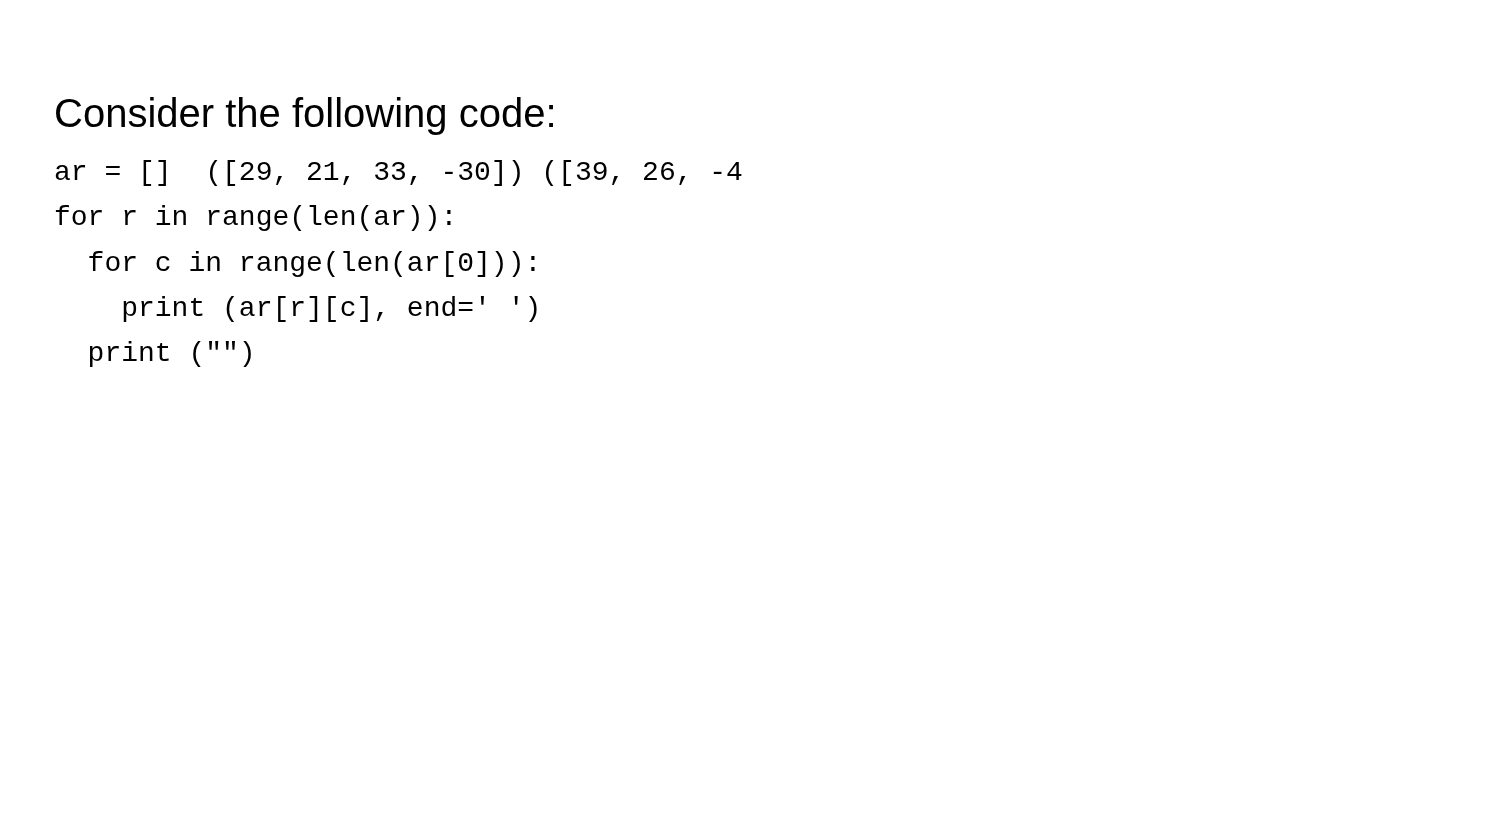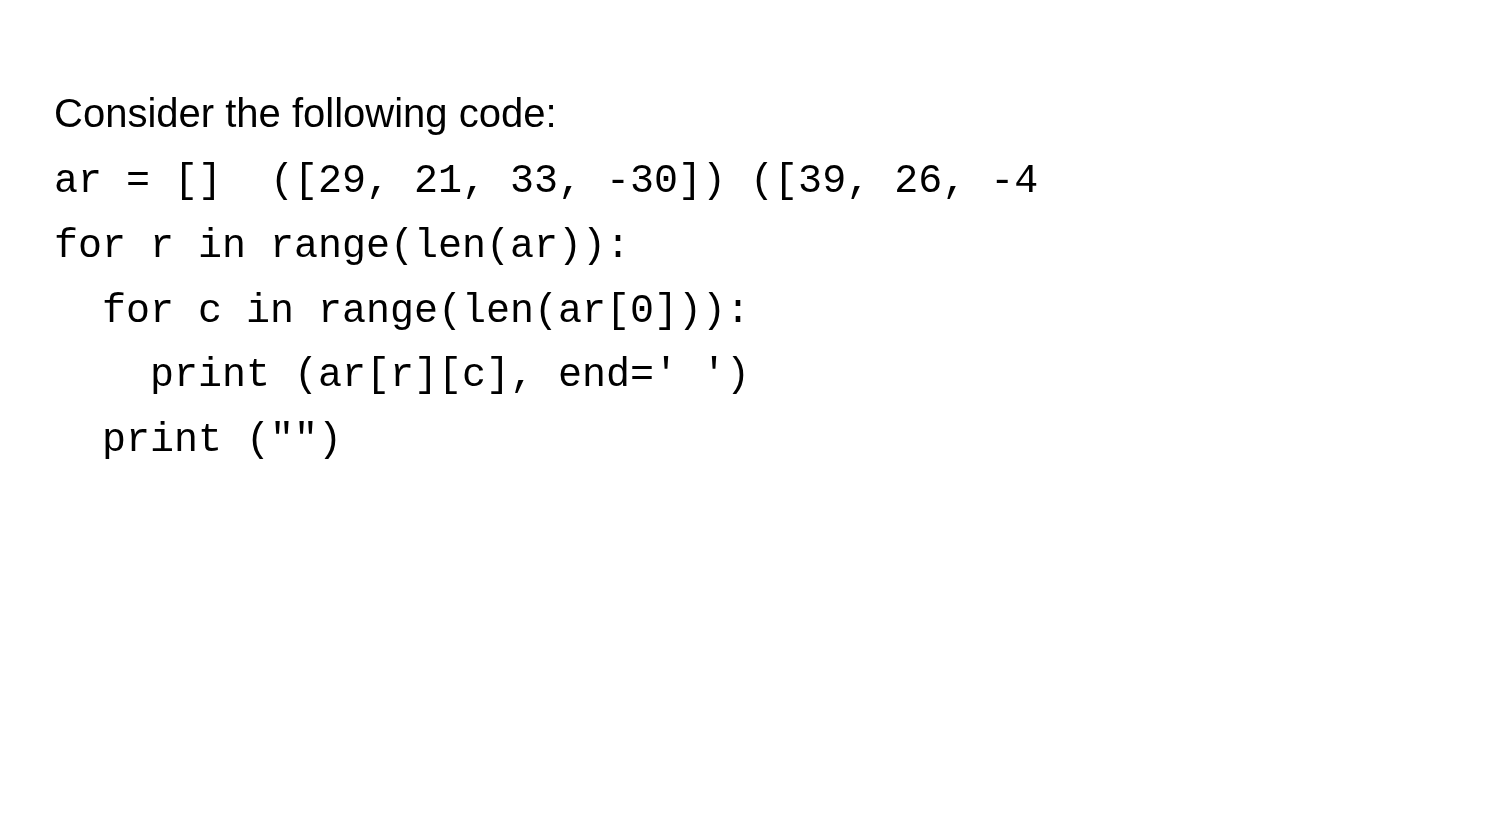--- a/index.html
+++ b/index.html
@@ -22,21 +22,21 @@
     .prose {
       font-family: -apple-system, "Helvetica Neue", Helvetica, Arial, sans-serif;
       font-size: 40px;
       color: #000000;
       line-height: 1.55;
       font-weight: 400;
       letter-spacing: 0px;
     }
     .code {
       font-family: "Courier New", Courier, monospace;
-      font-size: 40px;
+      font-size: 28px;
       color: #000000;
       line-height: 1.62;
       white-space: pre;
       font-weight: 400;
       margin-top: 6px;
     }
     .question {
       margin-top: 90px;
     }
   </style>

